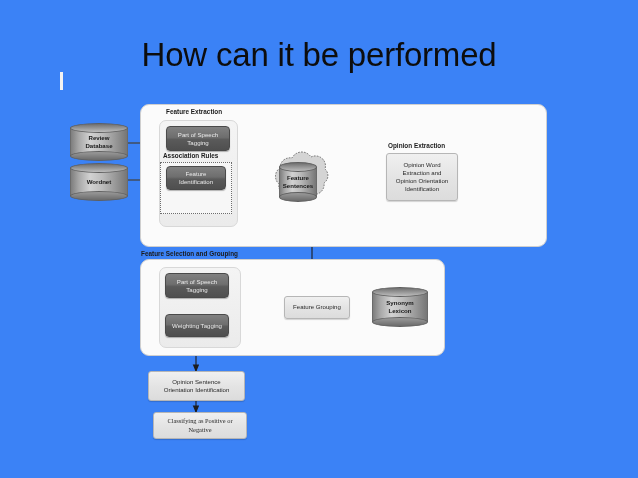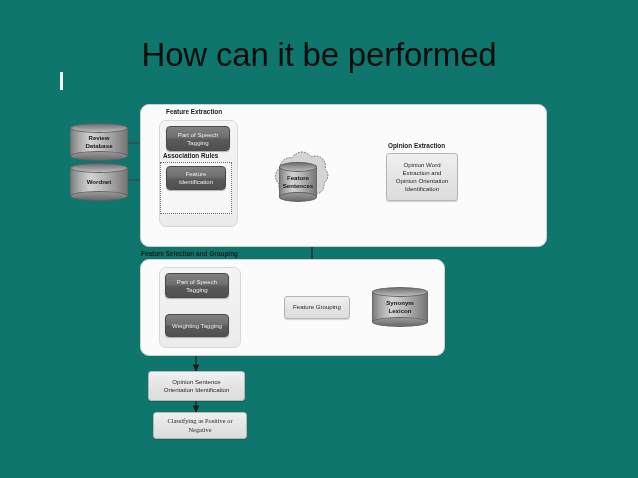--- a/index.html
+++ b/index.html
@@ -1,21 +1,21 @@
 <!DOCTYPE html>
 <html><head>
 <meta charset="utf-8">
 <style>
   html,body{margin:0;padding:0;}
   body{
     width:638px;height:478px;background:#ffffff;
     font-family:"Liberation Sans",sans-serif;
     overflow:hidden;position:relative;
   }
-  #slide{position:absolute;left:0;top:0;width:638px;height:478px;background:#0f766e;}
+  #slide{position:absolute;left:0;top:0;width:638px;height:478px;background:#3b82f6;}
 
   
   .title{
     position:absolute;left:0;top:36px;width:638px;
     text-align:center;font-size:33px;color:#0d0d0d;
     font-family:"Liberation Sans",sans-serif;font-weight:400;
     letter-spacing:-0.2px;
   }
 
   

